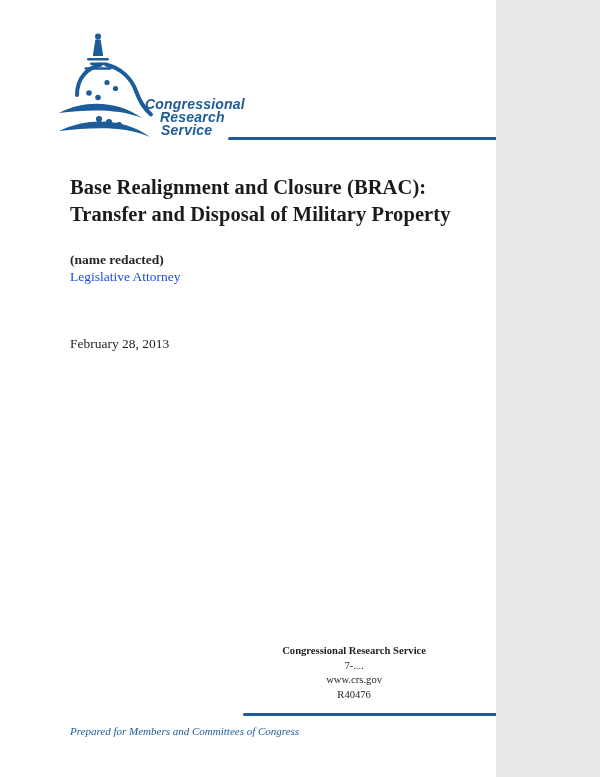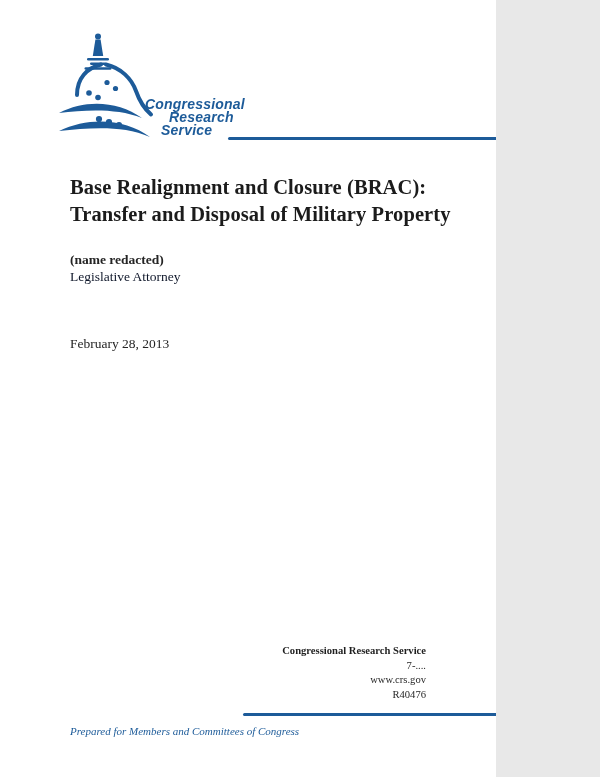--- a/index.html
+++ b/index.html
@@ -25,21 +25,21 @@
   .logo-wordmark {
     position: absolute; left: 145px; top: 98px;
     font-family: "Liberation Sans", sans-serif;
     font-weight: bold; font-style: italic;
     font-size: 14px; line-height: 13.2px;
     letter-spacing: 0.2px;
     color: var(--accent);
     white-space: nowrap;
   }
   .logo-wordmark span { display: block; }
-  .logo-wordmark .l2 { margin-left: 24px; }
+  .logo-wordmark .l2 { margin-left: 15px; }
   .logo-wordmark .l3 { margin-left: 16px; }
 
   .rule {
     position: absolute;
     background: var(--accent);
     border-radius: 2px;
   }
   .top-rule    { left: 228px; top: 137px; width: 312px; height: 3px; }
   .bottom-rule { left: 243px; top: 713px; width: 302px; height: 3.2px; }
 
@@ -52,31 +52,31 @@
     color: var(--title-color);
   }
   .report-title span { display: block; }
 
   .author-name {
     position: absolute; left: 70px; top: 252px;
     font-size: 13.5px; font-weight: bold; color: #242424;
   }
   .author-role {
     position: absolute; left: 70px; top: 269px;
-    font-size: 13.5px; color: #0f172a;
+    font-size: 13.5px; color: #1d4ed8;
   }
   .report-date {
     position: absolute; left: 70px; top: 300px;
     font-size: 13.5px; color: #242424; margin-top: 36px;
   }
 
   
   .footer-info {
     position: absolute; right: 70px; top: 644px;
-    text-align: right;
+    text-align: center;
     font-size: 10.6px; line-height: 14.6px;
     color: #1f1f1f;
     white-space: nowrap;
   }
   .footer-info .fi-org { font-weight: bold; }
 
   .banner-title {
     position: absolute; left: 70px; top: 704px;
     font-size: 16.5px; font-weight: bold;
     letter-spacing: 0.2px;

